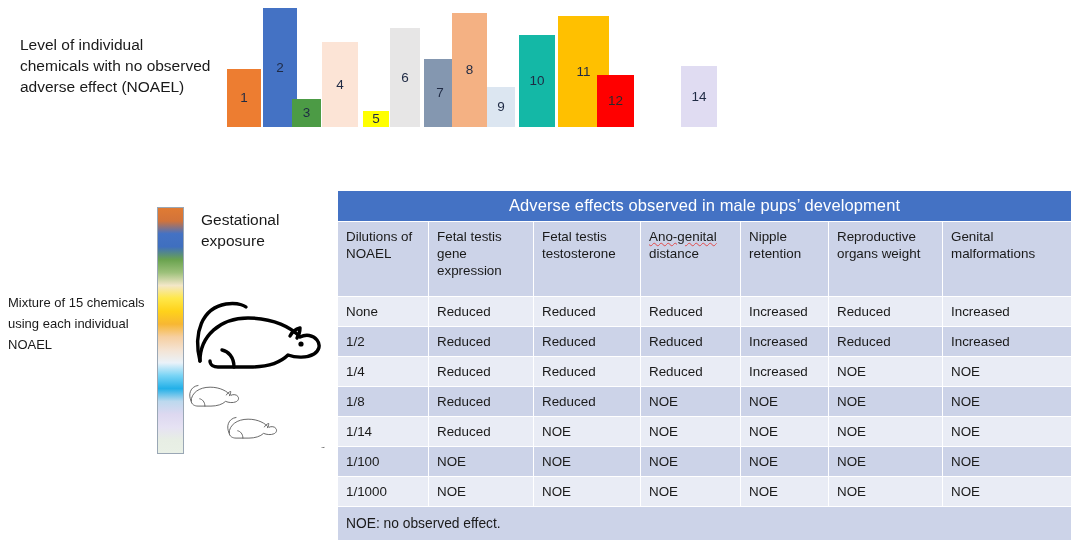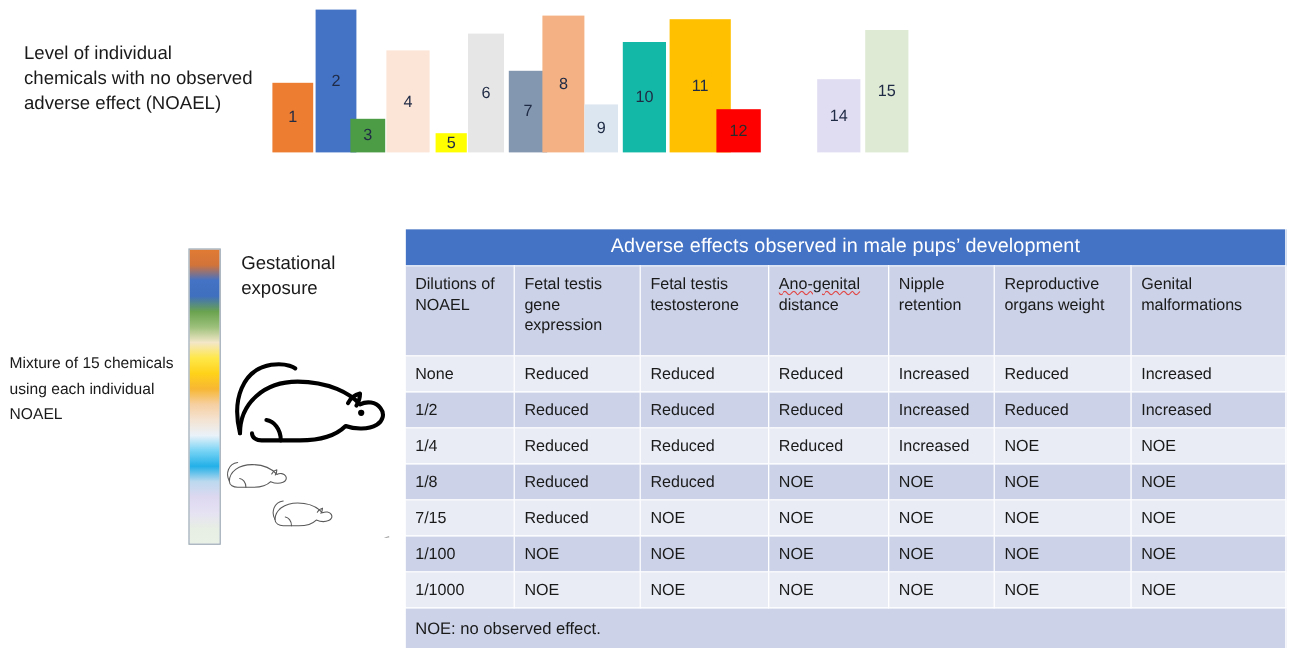--- a/index.html
+++ b/index.html
@@ -128,28 +128,25 @@
       </div>
       <div class="bar" style="left: 487px; width: 28px; height: 40px; bottom: 13px; background: rgb(220, 230, 241);">
         <span class="bar-label">9</span>
       </div>
       <div class="bar" style="left: 519px; width: 36px; height: 92px; bottom: 13px; background: #14b8a6;">
         <span class="bar-label">10</span>
       </div>
       <div class="bar" style="left: 558px; width: 51px; height: 111px; bottom: 13px; background: rgb(255, 192, 0);">
         <span class="bar-label">11</span>
       </div>
-      <div class="bar" style="left: 597px; width: 37px; height: 36px; bottom: 13px; background: rgb(255, 0, 0);">
+      <div class="bar" style="left: 597px; width: 37px; height: 52px; bottom: 13px; background: rgb(255, 0, 0);">
         <span class="bar-label" style="color: rgb(43, 43, 43);">12</span>
       </div>
       <div class="bar" style="left: 681px; width: 36px; height: 61px; bottom: 13px; background: rgb(224, 220, 242);">
         <span class="bar-label">14</span>
-      </div>
-      <div class="bar" style="left: 721px; width: 36px; height: 102px; bottom: 13px; background: rgb(223, 234, 213);">
-        <span class="bar-label">15</span>
       </div>
     </div>
 
   <div id="mixture-caption">Mixture of 15 chemicals using each individual NOAEL</div>
 
   <div id="gradient-strip" style="background: linear-gradient(rgb(224, 123, 51) 0%, rgb(210, 115, 58) 5.3%, rgb(68, 114, 196) 10.5%, rgb(63, 111, 191) 15.8%, rgb(106, 163, 79) 21.1%, rgb(156, 192, 122) 26.3%, rgb(243, 231, 200) 31.6%, rgb(255, 232, 74) 36.8%, rgb(255, 210, 26) 42.1%, rgb(247, 183, 51) 47.4%, rgb(246, 207, 160) 52.6%, rgb(244, 227, 210) 57.9%, rgb(234, 242, 249) 63.2%, rgb(121, 212, 245) 68.4%, rgb(35, 176, 232) 73.7%, rgb(188, 217, 238) 78.9%, rgb(221, 216, 240) 84.2%, rgb(230, 226, 243) 89.5%, rgb(231, 238, 228) 94.7%, rgb(233, 240, 230) 100%);"></div>
 
   <div id="gestational-label">Gestational exposure</div>
 
   <svg id="mouse-art" viewBox="0 0 140 160">
@@ -273,21 +270,21 @@
         <tr class="row-dark">
           <td>1/8</td>
           <td>Reduced</td>
           <td>Reduced</td>
           <td>NOE</td>
           <td>NOE</td>
           <td>NOE</td>
           <td>NOE</td>
         </tr>
         <tr class="row-light">
-          <td>7/15</td>
+          <td>1/14</td>
           <td>Reduced</td>
           <td>NOE</td>
           <td>NOE</td>
           <td>NOE</td>
           <td>NOE</td>
           <td>NOE</td>
         </tr>
         <tr class="row-dark">
           <td>1/100</td>
           <td>NOE</td>

